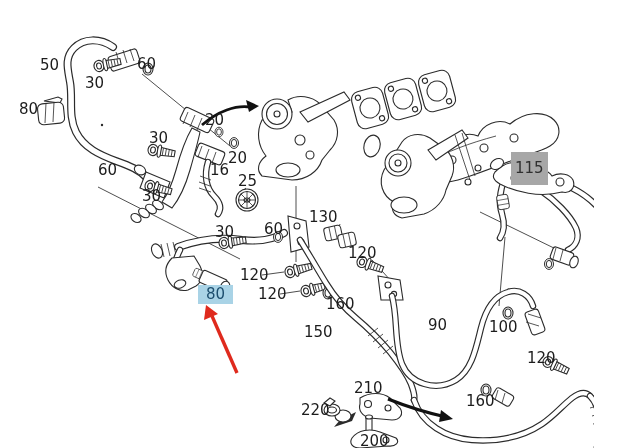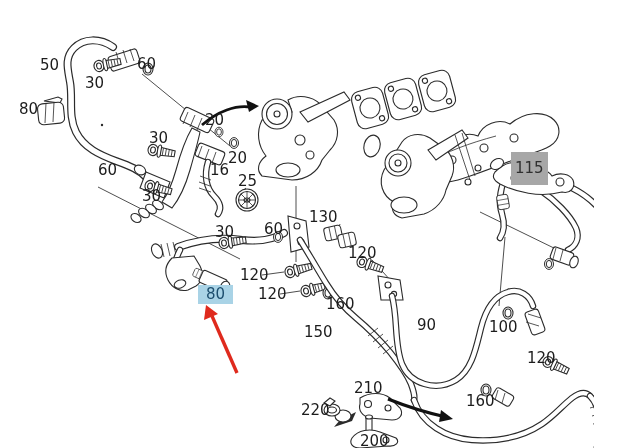--- a/index.html
+++ b/index.html
@@ -279,21 +279,21 @@
   <span class="co" style="left:142px;top:188px">30</span>
   <span class="co" style="left:215px;top:224px">30</span>
   <span class="co" style="left:264px;top:221px">60</span>
   <span class="co" style="left:309px;top:209px">130</span>
   <span class="co" style="left:348px;top:245px">120</span>
   <span class="co" style="left:240px;top:267px">120</span>
   <span class="co" style="left:258px;top:286px">120</span>
   <span class="co" style="left:326px;top:296px">160</span>
   <span class="co sel" style="left:198px;top:285px">80</span>
   <span class="co" style="left:304px;top:324px">150</span>
-  <span class="co" style="left:417px;top:317px">90</span>
+  <span class="co" style="left:428px;top:317px">90</span>
   <span class="co" style="left:489px;top:319px">100</span>
   <span class="co" style="left:527px;top:350px">120</span>
   <span class="co" style="left:466px;top:393px">160</span>
   <span class="co alt" style="left:511px;top:152px">115</span>
   <span class="co" style="left:354px;top:380px">210</span>
   <span class="co" style="left:301px;top:402px">220</span>
   <span class="co" style="left:360px;top:433px">200</span>
 </div>
 
 </div>

